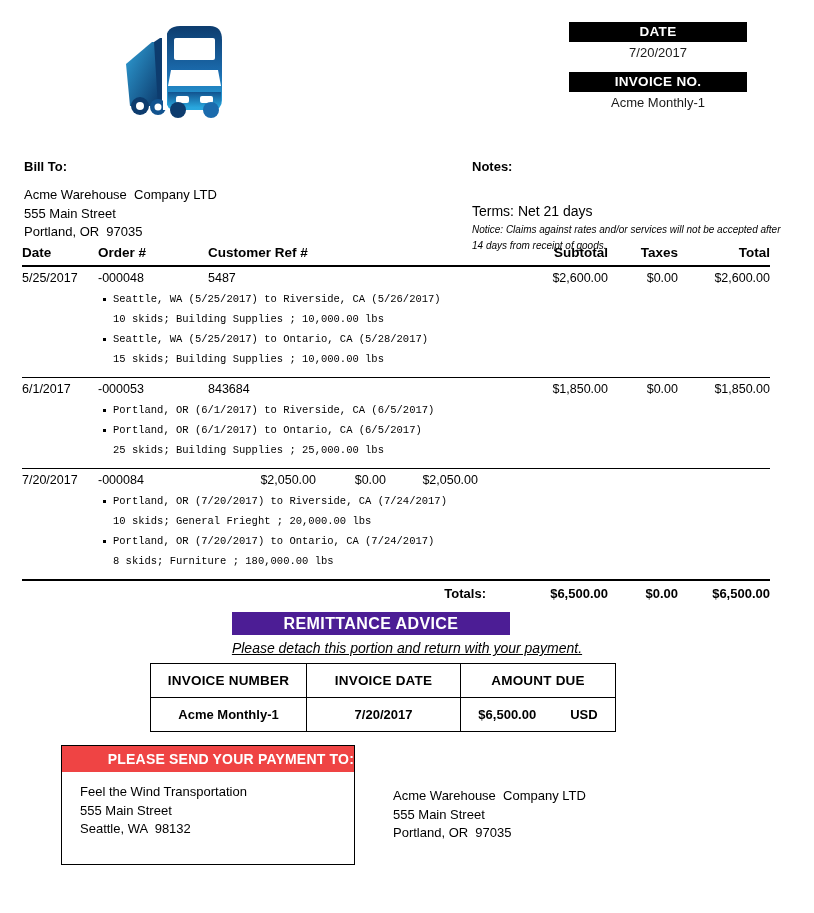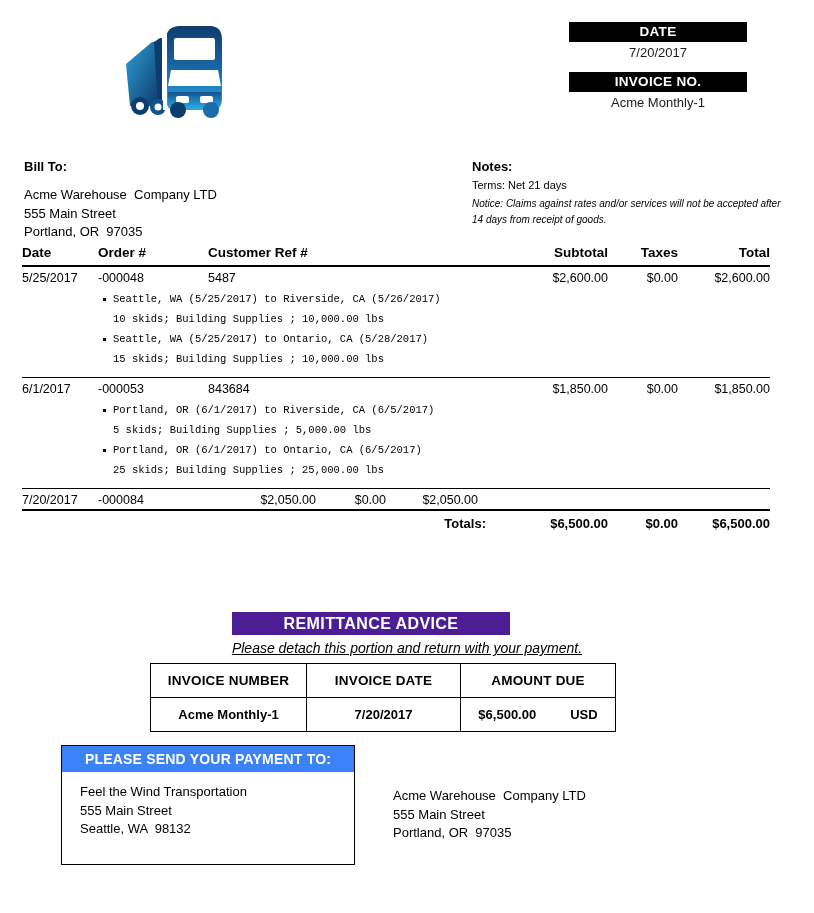--- a/index.html
+++ b/index.html
@@ -71,22 +71,22 @@
     width: 320px;
   }
   .bill-to .lines { margin-top: 12px; }
   .notes {
     position: absolute;
     left: 472px;
     top: 139px;
     width: 320px;
   }
   .notes .terms {
-    margin-top: 2px;
-    font-size: 11px;
+    margin-top: 28px;
+    font-size: 14px;
     line-height: 18px;
   }
   .notes .notice {
     font-style: italic;
     font-size: 10px;
     line-height: 16px;
     margin-top: 2px;
   }
 
   
@@ -206,27 +206,27 @@
   .pay-box {
     position: absolute;
     left: 61px;
     top: 745px;
     width: 294px;
     height: 120px;
     border: 1.5px solid #000;
     box-sizing: border-box;
   }
   .pay-head {
-    background: #3b82f6;
+    background: #ef4444;
     color: #ffffff;
     font-weight: bold;
     font-size: 14px;
     height: 26px;
     line-height: 26px;
-    text-align: center;
+    text-align: right;
     letter-spacing: .2px;
   }
   .pay-body {
     padding: 11px 0 0 18px;
   }
   .pay-to {
     position: absolute;
     left: 393px;
     top: 787px;
     width: 320px;
@@ -340,34 +340,39 @@
       <div class="row trow">
         <div class="col-date">6/1/2017</div>
         <div class="col-order">-000053</div>
         <div class="col-ref">843684</div>
         <div class="col-sub">$1,850.00</div>
         <div class="col-tax">$0.00</div>
         <div class="col-total">$1,850.00</div>
       </div>
       <div class="details">
         <div class="det-line bulleted">Portland, OR (6/1/2017) to Riverside, CA (6/5/2017)</div>
-        <div class="det-line sub">5 skids; Building Supplies ; 5,000.00 lbs</div>
         <div class="det-line bulleted">Portland, OR (6/1/2017) to Ontario, CA (6/5/2017)</div>
         <div class="det-line sub">25 skids; Building Supplies ; 25,000.00 lbs</div>
       </div>
     </div>
 
     <div class="rule-thin"></div>
     <div>
       <div class="row trow">
         <div class="col-date">7/20/2017</div>
         <div class="col-order">-000084</div>
         <div class="col-sub">$2,050.00</div>
         <div class="col-tax">$0.00</div>
         <div class="col-total">$2,050.00</div>
+      </div>
+      <div class="details">
+        <div class="det-line bulleted">Portland, OR (7/20/2017) to Riverside, CA (7/24/2017)</div>
+        <div class="det-line sub">10 skids; General Frieght ; 20,000.00 lbs</div>
+        <div class="det-line bulleted">Portland, OR (7/20/2017) to Ontario, CA (7/24/2017)</div>
+        <div class="det-line sub">8 skids; Furniture ; 180,000.00 lbs</div>
       </div>
     </div>
 
     <div class="rule-thick"></div>
     <div class="totals-row">
       <div class="totals-label">Totals:</div>
       <div class="col-sub">$6,500.00</div>
       <div class="col-tax">$0.00</div>
       <div class="col-total">$6,500.00</div>
     </div>

